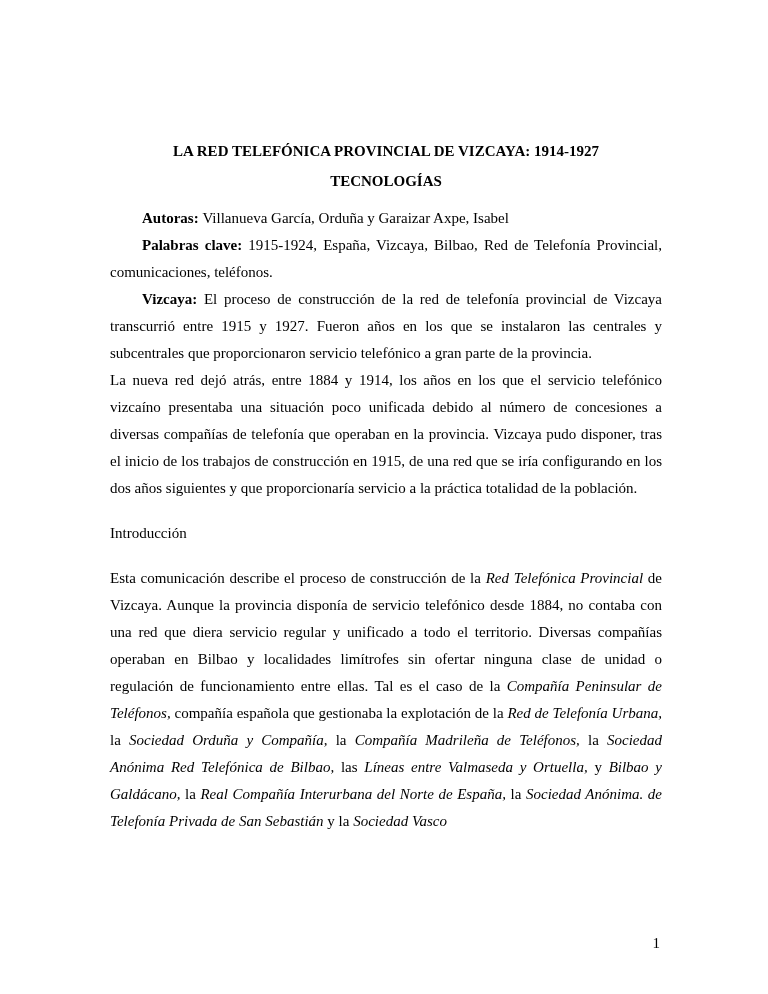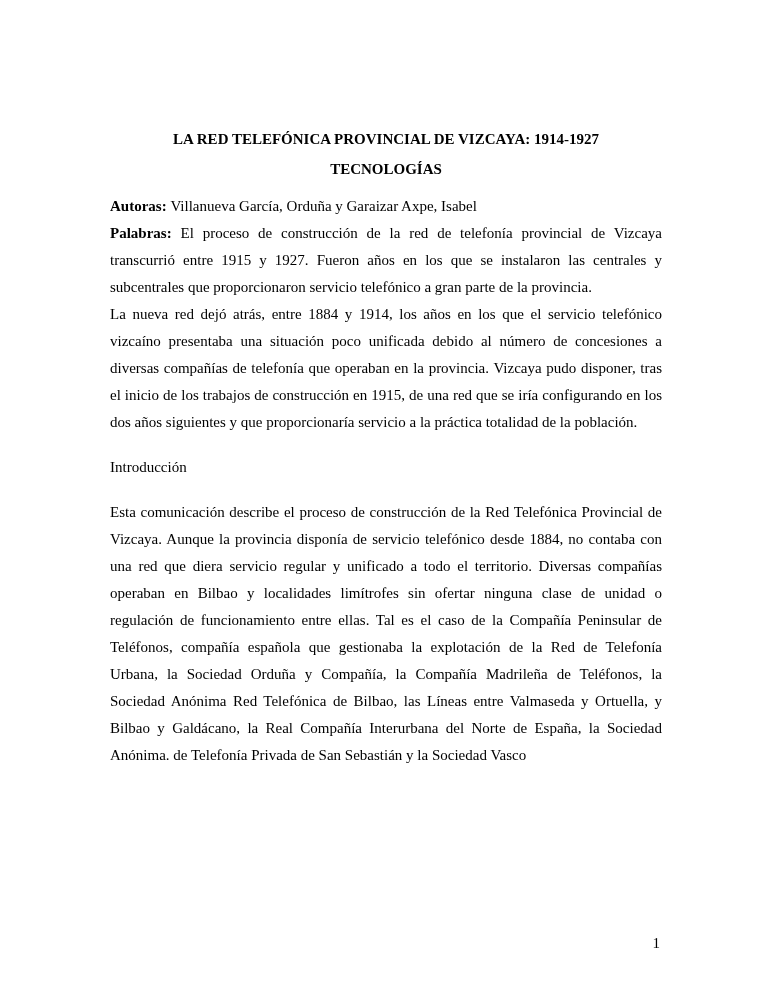--- a/index.html
+++ b/index.html
@@ -9,64 +9,65 @@
     width: 768px;
     height: 994px;
     background: #ffffff;
     color: #000000;
     font-family: "Liberation Serif", "DejaVu Serif", serif;
     font-size: 15px;
     overflow: hidden;
   }
   .content {
     position: absolute;
-    top: 124px;
+    top: 136px;
     left: 110px;
     width: 552px;
   }
   .title {
     text-align: center;
     font-weight: bold;
     line-height: 30px;
     margin-bottom: 9px;
   }
   .para {
     text-align: justify;
     line-height: 27px;
   }
   .heading {
     font-weight: normal;
     line-height: 27px;
     margin-top: 18px;
     margin-bottom: 18px;
   }
-  .b { font-weight: bold; }
-  .i { }
+  .b { font-weight: bold; margin-left: 32px; }
+  .i { font-style: italic; }
   .page-number {
     position: absolute;
     right: 108px;
     bottom: 42px;
     line-height: 18px;
   }
 </style>
 </head>
 <body>
 
 <div class="page">
   <div class="content">
 
     <div class="title">
       <div>LA RED TELEFÓNICA PROVINCIAL DE VIZCAYA: 1914-1927</div>
       <div>TECNOLOGÍAS</div>
     </div>
 
     <p class="para"><span class="b">Autoras: </span><span>Villanueva García, Orduña y Garaizar Axpe, Isabel</span></p>
 
+    <p class="para"><span class="b">Palabras clave: </span><span>1915-1924, España, Vizcaya, Bilbao, Red de Telefonía Provincial, comunicaciones, teléfonos.</span></p>
 
-    <p class="para"><span class="b">Palabras: </span><span>El proceso de construcción de la red de telefonía provincial de Vizcaya transcurrió entre 1915 y 1927. Fueron años en los que se instalaron las centrales y subcentrales que proporcionaron servicio telefónico a gran parte de la provincia.</span></p>
+    <p class="para"><span class="b">Vizcaya: </span><span>El proceso de construcción de la red de telefonía provincial de Vizcaya transcurrió entre 1915 y 1927. Fueron años en los que se instalaron las centrales y subcentrales que proporcionaron servicio telefónico a gran parte de la provincia.</span></p>
 
     <p class="para"><span>La nueva red dejó atrás, entre 1884 y 1914, los años en los que el servicio telefónico vizcaíno presentaba una situación poco unificada debido al número de concesiones a diversas compañías de telefonía que operaban en la provincia. Vizcaya pudo disponer, tras el inicio de los trabajos de construcción en 1915, de una red que se iría configurando en los dos años siguientes y que proporcionaría servicio a la práctica totalidad de la población.</span></p>
 
     <div class="heading">Introducción</div>
 
     <p class="para"><span>Esta comunicación describe el proceso de construcción de la </span><span class="i">Red Telefónica Provincial</span><span> de Vizcaya. Aunque la provincia disponía de servicio telefónico desde 1884, no contaba con una red que diera servicio regular y unificado a todo el territorio. Diversas compañías operaban en Bilbao y localidades limítrofes sin ofertar ninguna clase de unidad o regulación de funcionamiento entre ellas. Tal es el caso de la </span><span class="i">Compañía Peninsular de Teléfonos,</span><span> compañía española que gestionaba la explotación de la </span><span class="i">Red de Telefonía Urbana,</span><span> la </span><span class="i">Sociedad Orduña y Compañía,</span><span> la </span><span class="i">Compañía Madrileña de Teléfonos,</span><span> la </span><span class="i">Sociedad Anónima Red Telefónica de Bilbao,</span><span> las </span><span class="i">Líneas entre Valmaseda y Ortuella,</span><span> y </span><span class="i">Bilbao y Galdácano,</span><span> la </span><span class="i">Real Compañía Interurbana del Norte de España,</span><span> la </span><span class="i">Sociedad Anónima. de Telefonía Privada de San Sebastián</span><span> y la </span><span class="i">Sociedad Vasco</span></p>
 
   </div>
 
   <div class="page-number">1</div>

